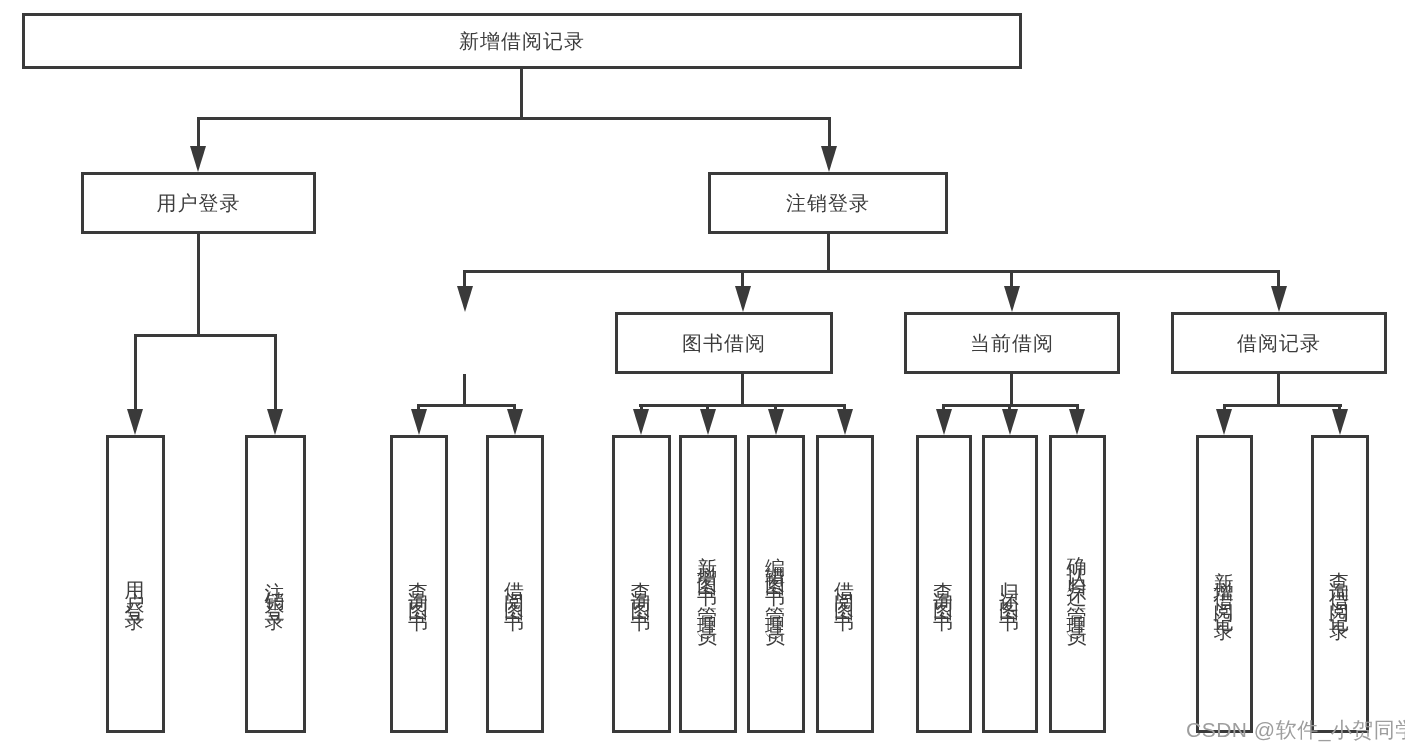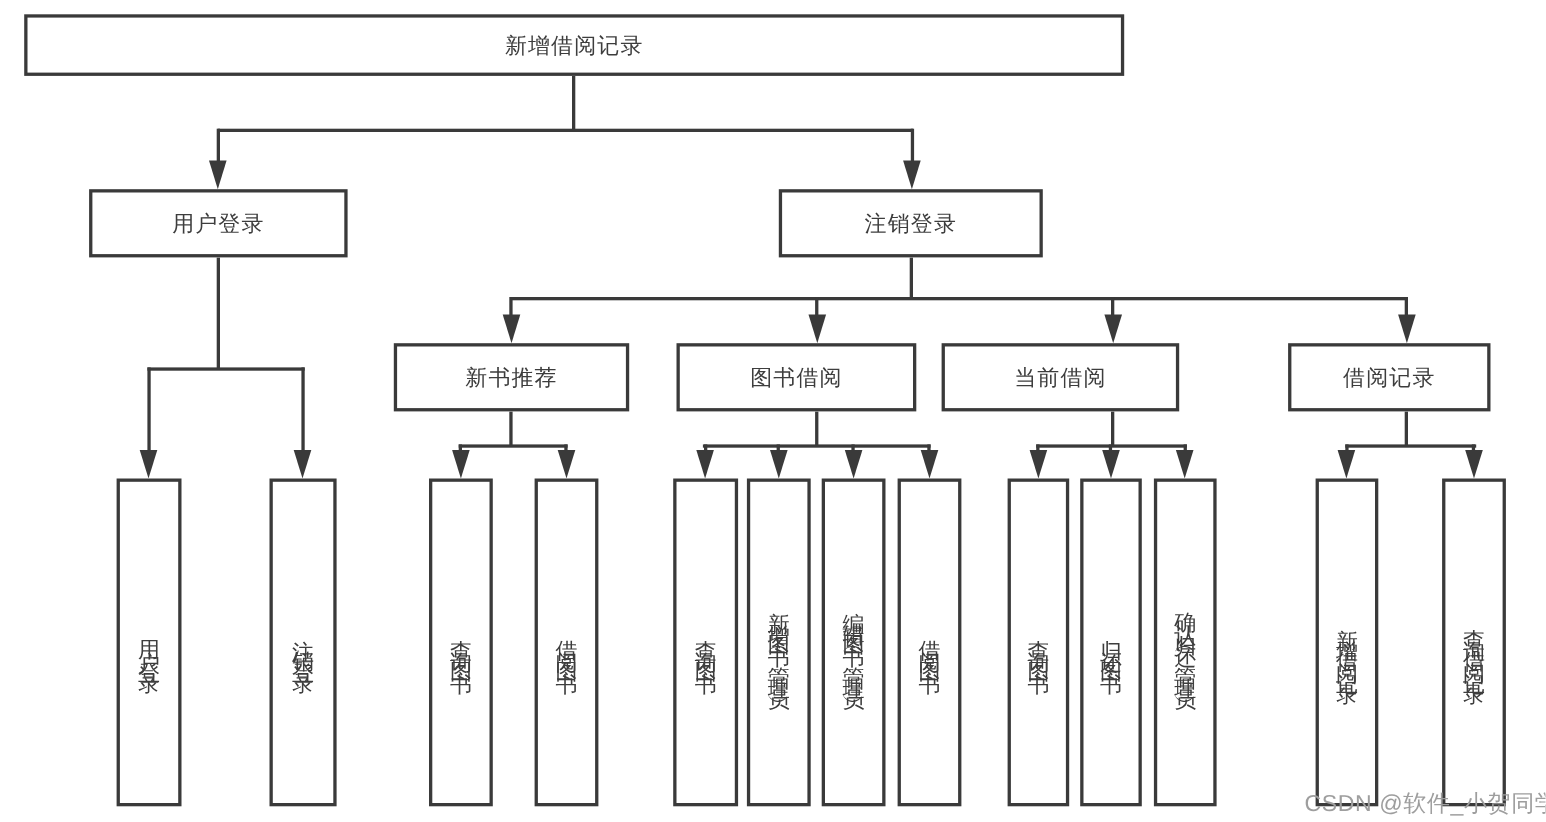--- a/index.html
+++ b/index.html
@@ -31,24 +31,23 @@
 </head>
 <body>
 
 <div class="canvas">
 
   <div class="node" style="left:22px;top:13px;width:1000px;height:56px">新增借阅记录</div>
 
   <div class="node" style="left:81px;top:172px;width:235px;height:62px">用户登录</div>
   <div class="node" style="left:708px;top:172px;width:240px;height:62px">注销登录</div>
 
-  <div class="node" style="left:358px;top:312px;width:214px;height:62px">新书推荐</div>
   <div class="node" style="left:615px;top:312px;width:218px;height:62px">图书借阅</div>
-  <div class="node" style="left:856px;top:312px;width:216px;height:62px">当前借阅</div>
-  <div class="node" style="left:1171px;top:312px;width:184px;height:62px">借阅记录</div>
+  <div class="node" style="left:904px;top:312px;width:216px;height:62px">当前借阅</div>
+  <div class="node" style="left:1171px;top:312px;width:216px;height:62px">借阅记录</div>
 
   <div class="node vnode" style="left:106px;top:435px;width:59px;height:298px">用户登录</div>
   <div class="node vnode" style="left:245px;top:435px;width:61px;height:298px">注销登录</div>
 
   <div class="node vnode" style="left:390px;top:435px;width:58px;height:298px">查询图书</div>
   <div class="node vnode" style="left:486px;top:435px;width:58px;height:298px">借阅图书</div>
 
   <div class="node vnode" style="left:612px;top:435px;width:59px;height:298px">查询图书</div>
   <div class="node vnode" style="left:679px;top:435px;width:58px;height:298px">新增图书（管理员）</div>
   <div class="node vnode" style="left:747px;top:435px;width:58px;height:298px">编辑图书（管理员）</div>

